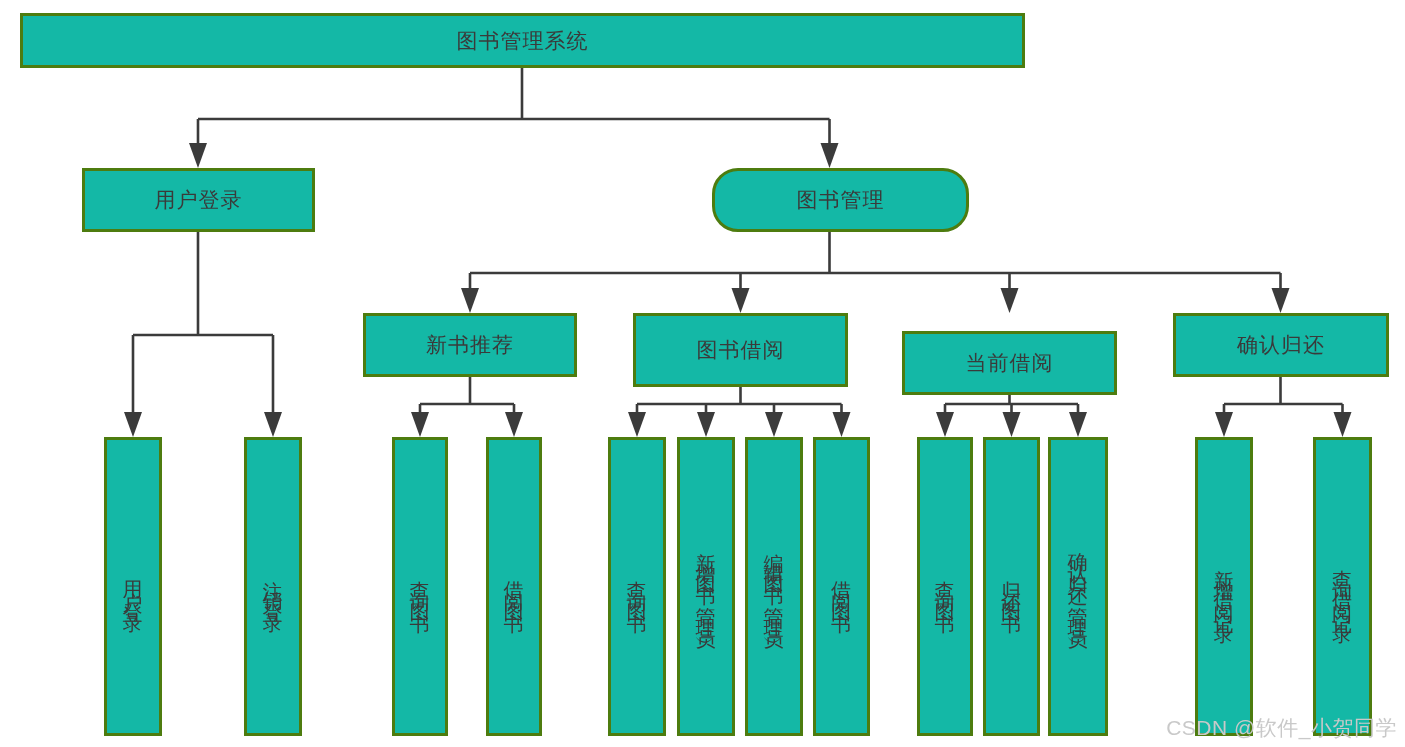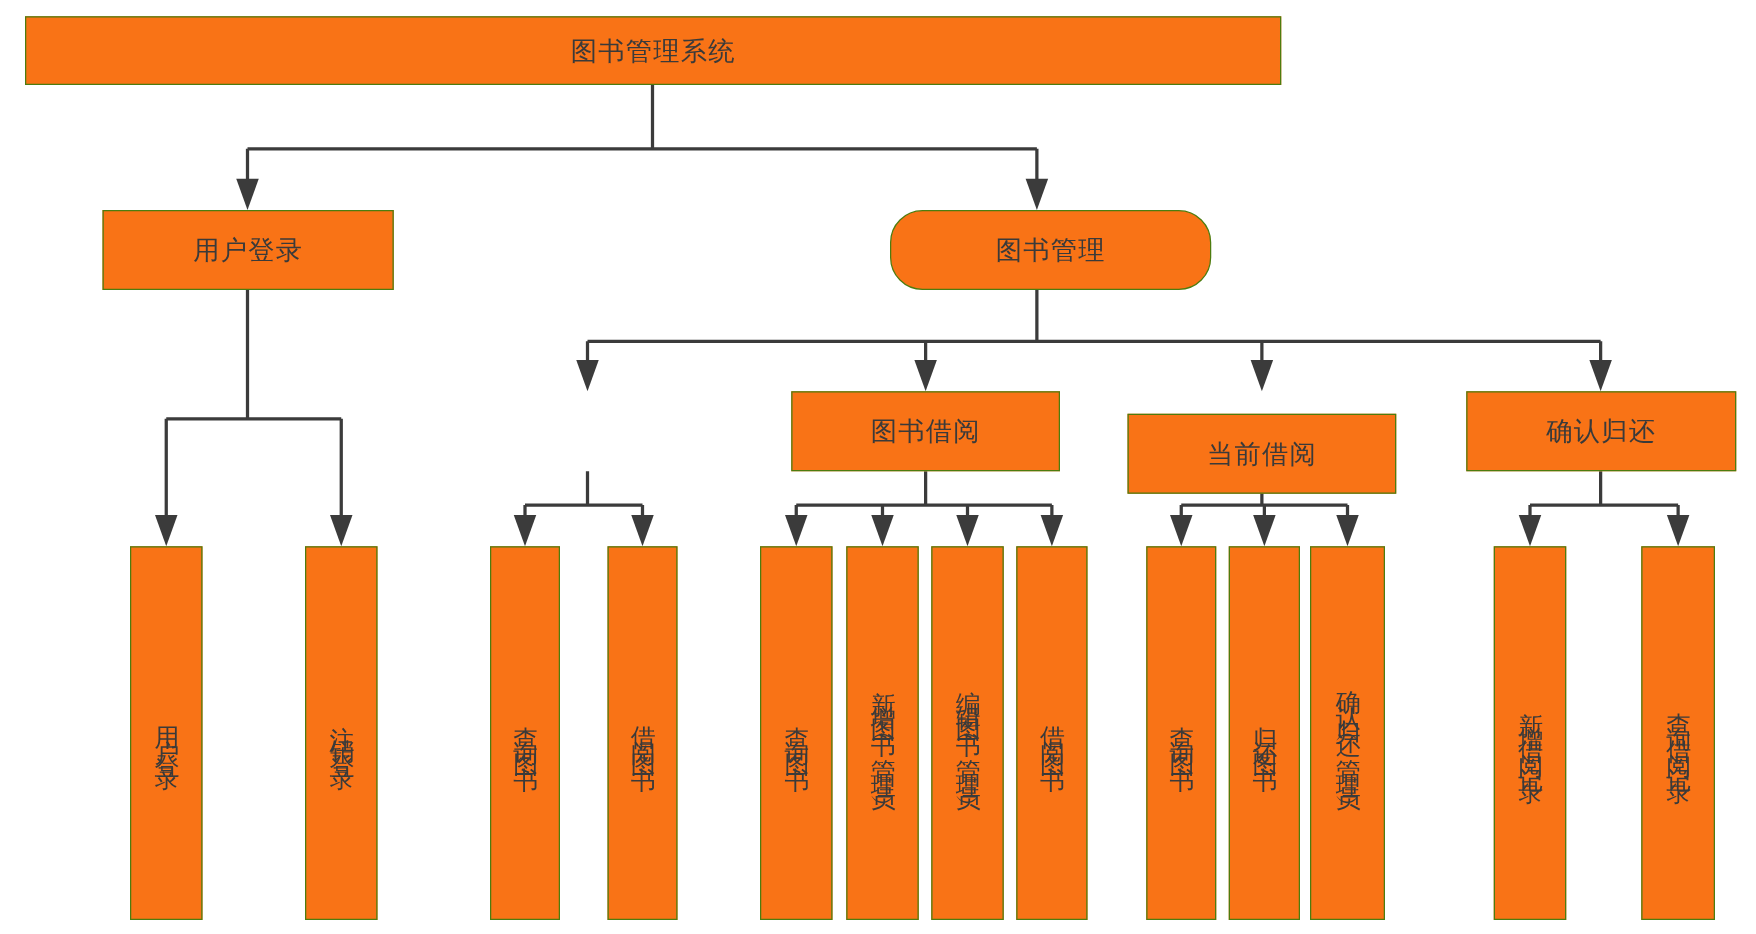--- a/index.html
+++ b/index.html
@@ -22,22 +22,22 @@
     stroke: #3b3b3b;
     stroke-width: 2.6;
   }
   .connectors polygon {
     fill: #3b3b3b;
     stroke: none;
   }
   .node {
     position: absolute;
     box-sizing: border-box;
-    background: #f97316;
-    border: 1px solid #4d7c0f;
+    background: #14b8a6;
+    border: 3px solid #4d7c0f;
     display: flex;
     align-items: center;
     justify-content: center;
     text-align: right;
   }
   .node.h span {
     font-size: 21px;
     letter-spacing: 1px;
     white-space: nowrap;
   }
@@ -105,21 +105,24 @@
     <span>图书管理系统</span>
   </div>
 
   <div class="node h" style="left:82px; top:168px; width:233px; height:64px;">
     <span>用户登录</span>
   </div>
   <div class="node h" style="left:712px; top:168px; width:257px; height:64px;border-radius:26px;">
     <span>图书管理</span>
   </div>
 
-  <div class="node h" style="left:633px; top:313px; width:215px; height:64px;">
+  <div class="node h" style="left:363px; top:313px; width:214px; height:64px;">
+    <span>新书推荐</span>
+  </div>
+  <div class="node h" style="left:633px; top:313px; width:215px; height:74px;">
     <span>图书借阅</span>
   </div>
   <div class="node h" style="left:902px; top:331px; width:215px; height:64px;">
     <span>当前借阅</span>
   </div>
   <div class="node h" style="left:1173px; top:313px; width:216px; height:64px;">
     <span>确认归还</span>
   </div>
 
   <div class="node v" style="left:104px; top:437px; width:58px; height:299px;">
@@ -159,14 +162,15 @@
     <span>确认归还（管理员）</span>
   </div>
 
   <div class="node v" style="left:1195px; top:437px; width:58px; height:299px;">
     <span>新增借阅记录</span>
   </div>
   <div class="node v" style="left:1313px; top:437px; width:59px; height:299px;">
     <span>查询借阅记录</span>
   </div>
 
+  <div class="watermark">CSDN @软件_小贺同学</div>
 
 </div>
 
 </body></html>

